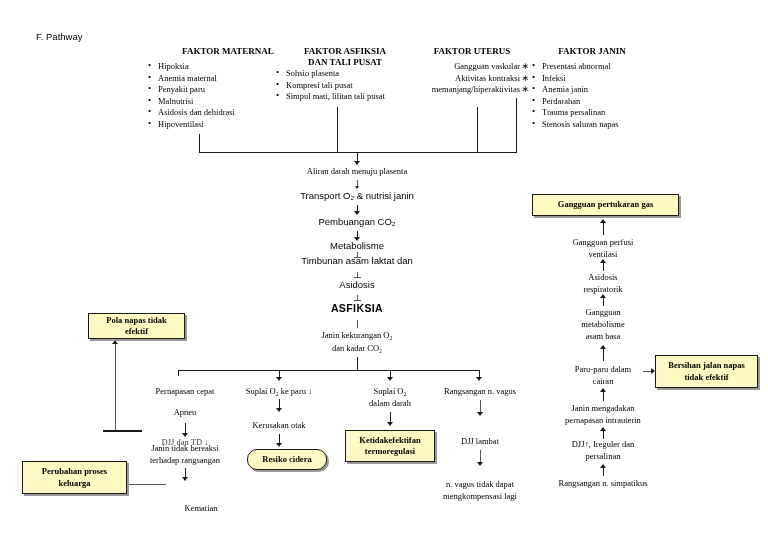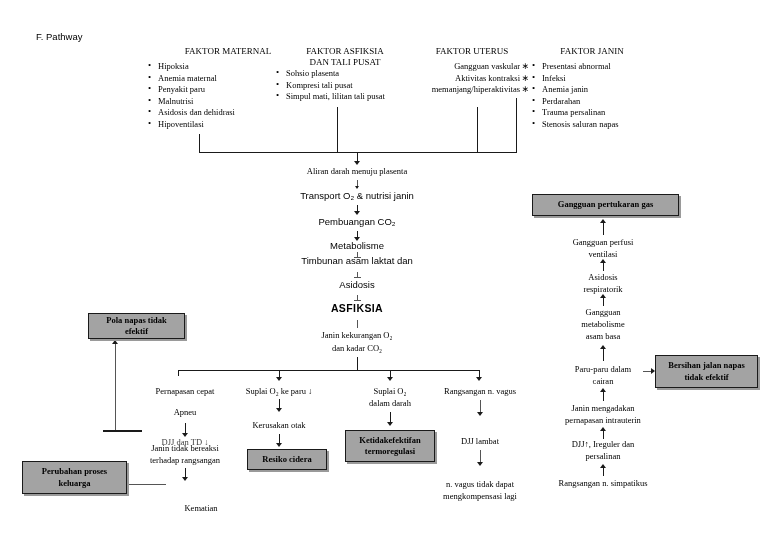--- a/index.html
+++ b/index.html
@@ -12,21 +12,21 @@
   }
   #canvas{position:relative;width:768px;height:543px;}
   .tc{position:absolute;font-size:8.5px;line-height:11px;text-align:center;white-space:nowrap;transform:translateX(-50%);}
   .b{font-weight:bold;}
   .sans{font-family:"Liberation Sans", sans-serif;}
 
   
   .pagelabel{position:absolute;left:36px;top:31px;font-family:"Liberation Sans",sans-serif;font-size:9.5px;}
 
   
-  .colhead{position:absolute;font-weight:normal;font-size:9px;line-height:11px;text-align:center;transform:translateX(-50%);white-space:nowrap;}
+  .colhead{position:absolute;font-weight:bold;font-size:9px;line-height:11px;text-align:center;transform:translateX(-50%);white-space:nowrap;}
 
   
   .blist{position:absolute;font-size:8.5px;line-height:11.6px;}
   .blist .li{white-space:nowrap;}
   .blist.left .li{padding-left:10px;position:relative;}
   .blist.left .li::before{content:"\2022";position:absolute;left:0;top:-1px;font-size:9px;}
   .blist.right{text-align:right;}
   .blist.right .li{padding-right:9px;position:relative;}
   .blist.right .li::after{content:"\2217";position:absolute;right:0;top:0px;font-size:9px;}
 
@@ -40,21 +40,21 @@
   .ah-d{position:absolute;width:0;height:0;border-left:3px solid transparent;border-right:3px solid transparent;border-top:4px solid #1a1a1a;}
   .ah-u{position:absolute;width:0;height:0;border-left:3px solid transparent;border-right:3px solid transparent;border-bottom:4px solid #1a1a1a;}
   .ah-l{position:absolute;width:0;height:0;border-top:3px solid transparent;border-bottom:3px solid transparent;border-right:4px solid #1a1a1a;}
   .ah-r{position:absolute;width:0;height:0;border-top:3px solid transparent;border-bottom:3px solid transparent;border-left:4px solid #1a1a1a;}
   .ah-d.sm{border-left-width:2px;border-right-width:2px;border-top-width:3px;}
 
   
   .dbox{
     position:absolute;
     border:1px solid #1a1a1a;
-    background:#a3a3a3;
+    background:#fef9c3;
     box-shadow:2px 2px 0 #9a9a9a;
     font-weight:bold;font-size:8.5px;line-height:11.5px;
     display:flex;align-items:center;justify-content:center;
     text-align:center;
     box-sizing:border-box;
     padding:2px 4px;
   }
 </style>
 </head>
 <body>
@@ -236,21 +236,21 @@
     </div>
   </div>
 
   <div class="dbox" style="left:22px;top:461px;width:105px;height:33px;">
     <div>
       <span>Perubahan proses</span><br>
       <span>keluarga</span>
     </div>
   </div>
 
-  <div class="dbox" style="left:247px;top:449px;width:80px;height:21px;">
+  <div class="dbox" style="left:247px;top:449px;width:80px;height:21px;border-radius:10px;">
     <span>Resiko cidera</span>
   </div>
 
   <div class="dbox" style="left:345px;top:430px;width:90px;height:32px;">
     <div>
       <span>Ketidakefektifan</span><br>
       <span>termoregulasi</span>
     </div>
   </div>
 

